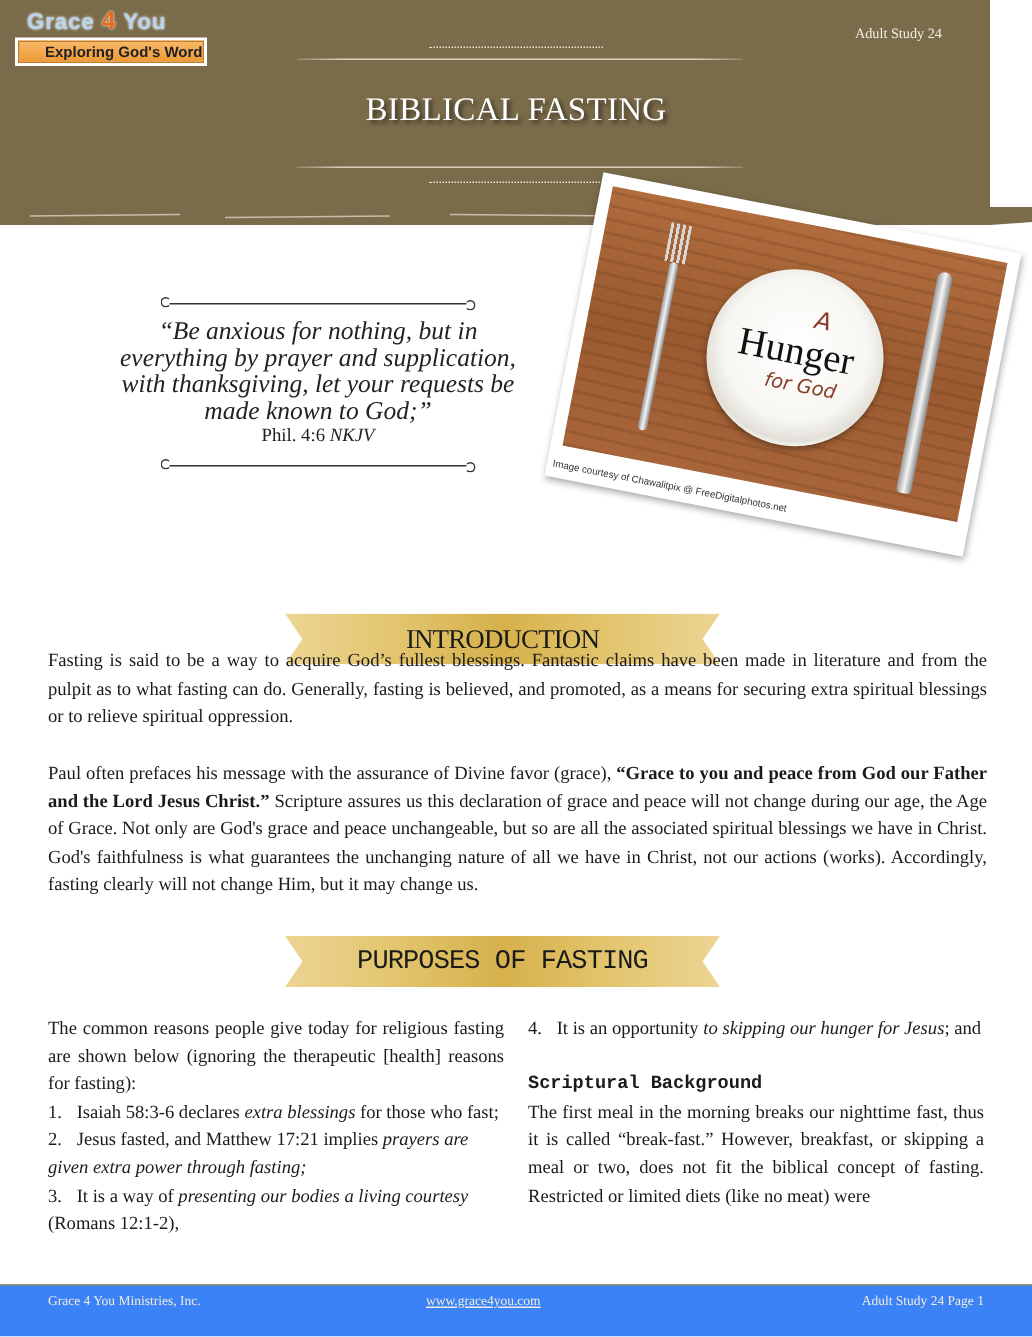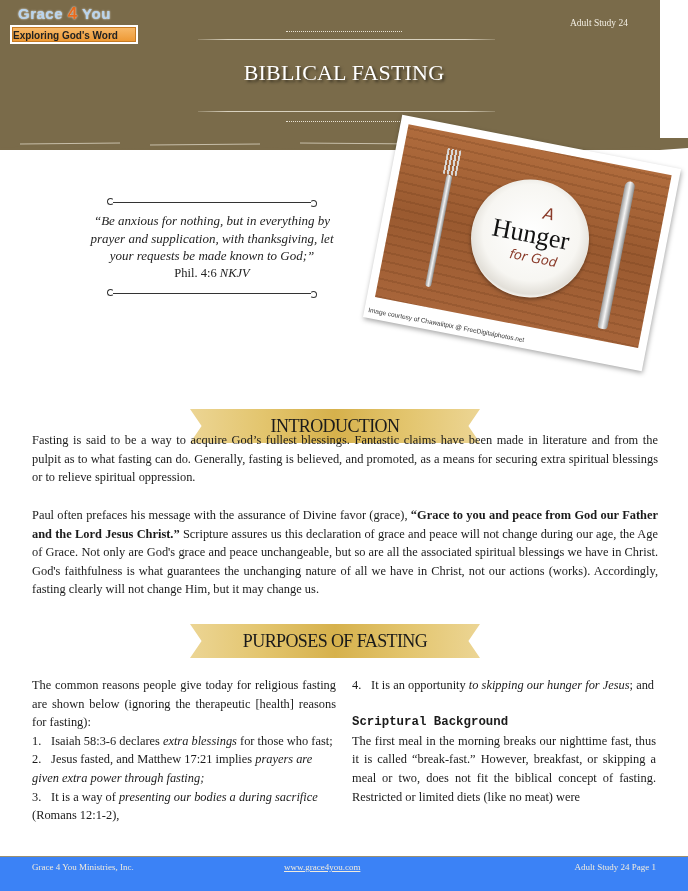--- a/index.html
+++ b/index.html
@@ -6,38 +6,38 @@
   html, body { width: 688px; height: 891px; background: #ffffff; overflow: hidden; }
   body { position: relative; font-family: "Liberation Serif", "DejaVu Serif", serif; color: #1a1a1a; }
 
   
   .header { position: absolute; left: 0; top: 0; width: 660px; height: 150px; background: #7a6b4a; }
   .header-torn { position: absolute; left: 0; top: 138px; width: 688px; height: 20px; }
   .logo { position: absolute; left: 8px; top: 4px; width: 130px; height: 40px; }
   .logo-top { position: absolute; left: 10px; top: 0; font-family: "Liberation Sans", sans-serif; font-weight: bold; font-size: 15px; color: #b8d4ee; letter-spacing: 0.5px; text-shadow: 0 0 2px #ffffff; }
   .logo-top .four { color: #e86a1c; font-size: 17px; }
   .logo-bottom { position: absolute; left: 2px; top: 21px; width: 128px; height: 19px; background: #ffffff; padding: 2px; }
-  .logo-bottom-inner { width: 100%; height: 100%; background: linear-gradient(#f7b868, #ee9a36); font-family: "Liberation Sans", sans-serif; font-weight: bold; font-size: 10px; color: #222; text-align: left; line-height: 15px; border: 1px solid #c77a22; }
+  .logo-bottom-inner { width: 100%; height: 100%; background: linear-gradient(#f7b868, #ee9a36); font-family: "Liberation Sans", sans-serif; font-weight: bold; font-size: 10px; color: #222; text-align: right; line-height: 15px; border: 1px solid #c77a22; }
   .study-label { position: absolute; right: 32px; top: 18px; font-size: 9.5px; color: #f3efe4; }
   .dots-top, .dots-bottom { position: absolute; left: 286px; width: 116px; height: 2px; border-top: 1.5px dotted #e9e3d4; }
   .dots-top { top: 31px; }
   .dots-bottom { top: 121px; }
   .rule-top, .rule-bottom { position: absolute; left: 198px; width: 297px; height: 1px; background: linear-gradient(90deg, rgba(240,235,220,0.2), rgba(240,235,220,0.8) 10%, rgba(240,235,220,0.8) 90%, rgba(240,235,220,0.2)); }
   .rule-top { top: 39px; }
   .rule-bottom { top: 111px; }
   .page-title { position: absolute; left: 0; top: 60px; width: 688px; text-align: center; font-size: 22px; color: #ffffff; letter-spacing: 0.2px; text-shadow: 2px 2px 3px rgba(0,0,0,0.55); }
 
   
   .quote-block { position: absolute; left: 78px; top: 198px; width: 268px; text-align: center; }
   .scroll-rule { position: relative; width: 210px; height: 8px; margin: 0 auto; }
   .scroll-rule .line { position: absolute; left: 6px; right: 6px; top: 4px; height: 1px; background: #333; }
   .scroll-rule .curl-l, .scroll-rule .curl-r { position: absolute; top: 0; width: 7px; height: 7px; border: 1.2px solid #333; border-radius: 50%; }
   .scroll-rule .curl-l { left: 0; border-right-color: transparent; }
   .scroll-rule .curl-r { right: 0; border-left-color: transparent; top: 2px; }
-  .quote-text { font-style: italic; font-size: 13px; line-height: 17.5px; margin-top: 6px; color: #222; }
+  .quote-text { font-style: italic; font-size: 17px; line-height: 17.5px; margin-top: 6px; color: #222; }
   .quote-ref { font-size: 12.5px; line-height: 17px; color: #222; margin-bottom: 7px; }
   .quote-ref i { font-style: italic; text-align: right; }
 
   
   .photo-wrap { position: absolute; left: 380px; top: 140px; width: 284px; height: 206px; transform: rotate(11deg); transform-origin: center; background: #ffffff; box-shadow: 1px 2px 5px rgba(0,0,0,0.35); padding: 8px 8px 22px 8px; }
   .photo { position: relative; width: 100%; height: 100%; background:
       repeating-linear-gradient(2deg, rgba(90,45,15,0.18) 0px, rgba(90,45,15,0.18) 2px, rgba(0,0,0,0) 2px, rgba(0,0,0,0) 9px),
       linear-gradient(180deg, #b06c3d, #9a5a30 50%, #a8653a); overflow: hidden; }
   .plate { position: absolute; left: 82px; top: 30px; width: 118px; height: 118px; border-radius: 50%; background: radial-gradient(circle at 50% 45%, #ffffff 0%, #f7f6f2 55%, #e2dfd8 70%, #f6f5f1 74%, #d9d6cf 100%); box-shadow: 0 2px 4px rgba(0,0,0,0.35); }
   .plate-a { position: absolute; left: 0; top: 22px; width: 100%; text-align: center; font-family: "DejaVu Sans", sans-serif; font-size: 16px; color: #8a3b2a; font-style: italic; padding-left: 28px; }
@@ -47,21 +47,21 @@
   .fork .tines { position: absolute; top: 0; left: -3px; width: 14px; height: 26px; background: repeating-linear-gradient(90deg, #d8d8d8 0 2px, transparent 2px 4px); }
   .fork .handle { position: absolute; top: 26px; left: 1px; width: 6px; height: 114px; background: linear-gradient(90deg, #9a9a9a, #f2f2f2, #8a8a8a); border-radius: 3px; }
   .knife { position: absolute; left: 224px; top: 14px; width: 10px; height: 150px; background: linear-gradient(90deg, #9a9a9a, #f4f4f4, #8a8a8a); border-radius: 5px 5px 3px 3px; }
   .photo-caption { position: absolute; left: 4px; bottom: 5px; font-family: "Liberation Sans", sans-serif; font-size: 6.5px; color: #333; }
 
   
   .ribbon { position: absolute; left: 190px; width: 290px; height: 34px; background: linear-gradient(90deg, #ecd594 0%, #e3c56e 25%, #d6b14c 50%, #e3c56e 75%, #ecd594 100%);
     clip-path: polygon(0 0, 100% 0, 96% 50%, 100% 100%, 0 100%, 4% 50%); }
   .ribbon-label { position: absolute; left: 190px; width: 290px; height: 34px; line-height: 34px; text-align: center; font-size: 18px; color: #1a1a1a; letter-spacing: -0.6px; }
   .ribbon-intro, .ribbon-intro-label { top: 385px; margin-top: 24px; }
-  .ribbon-purposes, .ribbon-purposes-label { top: 624px; }
+  .ribbon-purposes, .ribbon-purposes-label { top: 624px; font-family: Liberation Mono, monospace; }
 
   
   .para { position: absolute; left: 32px; width: 626px; font-size: 12.4px; line-height: 18.6px; text-align: justify; color: #1a1a1a; }
   .para-1 { top: 431px; }
   .para-2 { top: 506px; }
   .para b { font-weight: bold; }
 
   .col { position: absolute; font-size: 12.4px; line-height: 18.6px; color: #1a1a1a; }
   .col-left { left: 32px; top: 676px; width: 304px; }
   .col-right { left: 352px; top: 676px; width: 304px; }
@@ -154,21 +154,21 @@
   <p class="li">
     <span class="num">1.</span>
     <span>Isaiah 58:3-6 declares </span><i>extra blessings</i><span> for those who fast;</span>
   </p>
   <p class="li">
     <span class="num">2.</span>
     <span>Jesus fasted, and Matthew 17:21 implies </span><i>prayers are given extra power through fasting;</i><span></span>
   </p>
   <p class="li">
     <span class="num">3.</span>
-    <span>It is a way of </span><i>presenting our bodies a during sacrifice</i><span> (Romans 12:1-2),</span>
+    <span>It is a way of </span><i>presenting our bodies a living courtesy</i><span> (Romans 12:1-2),</span>
   </p>
 </div>
 
 <div class="col col-right">
   <p class="li">
     <span class="num">4.</span>
     <span>It is an opportunity </span><i>to skipping our hunger for Jesus</i><span>; and</span>
   </p>
   <div class="spacer"></div>
   <p class="subhead">Scriptural Background</p>

